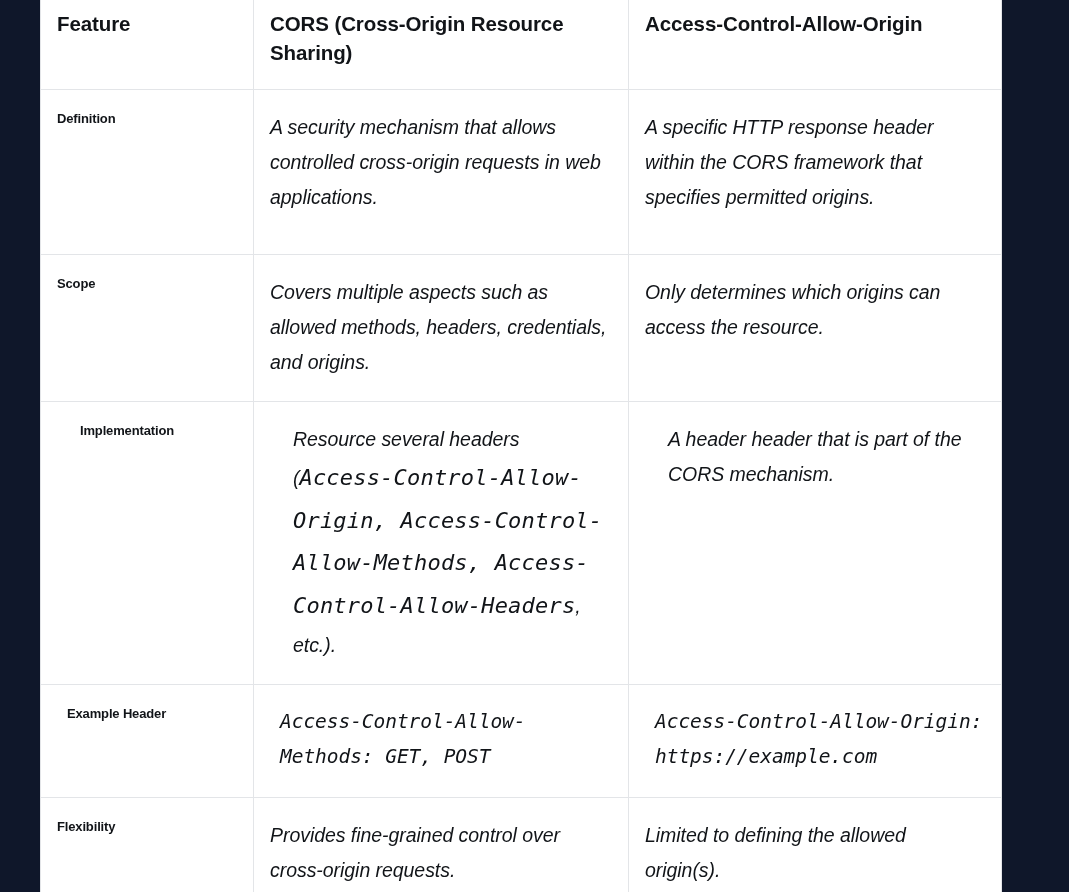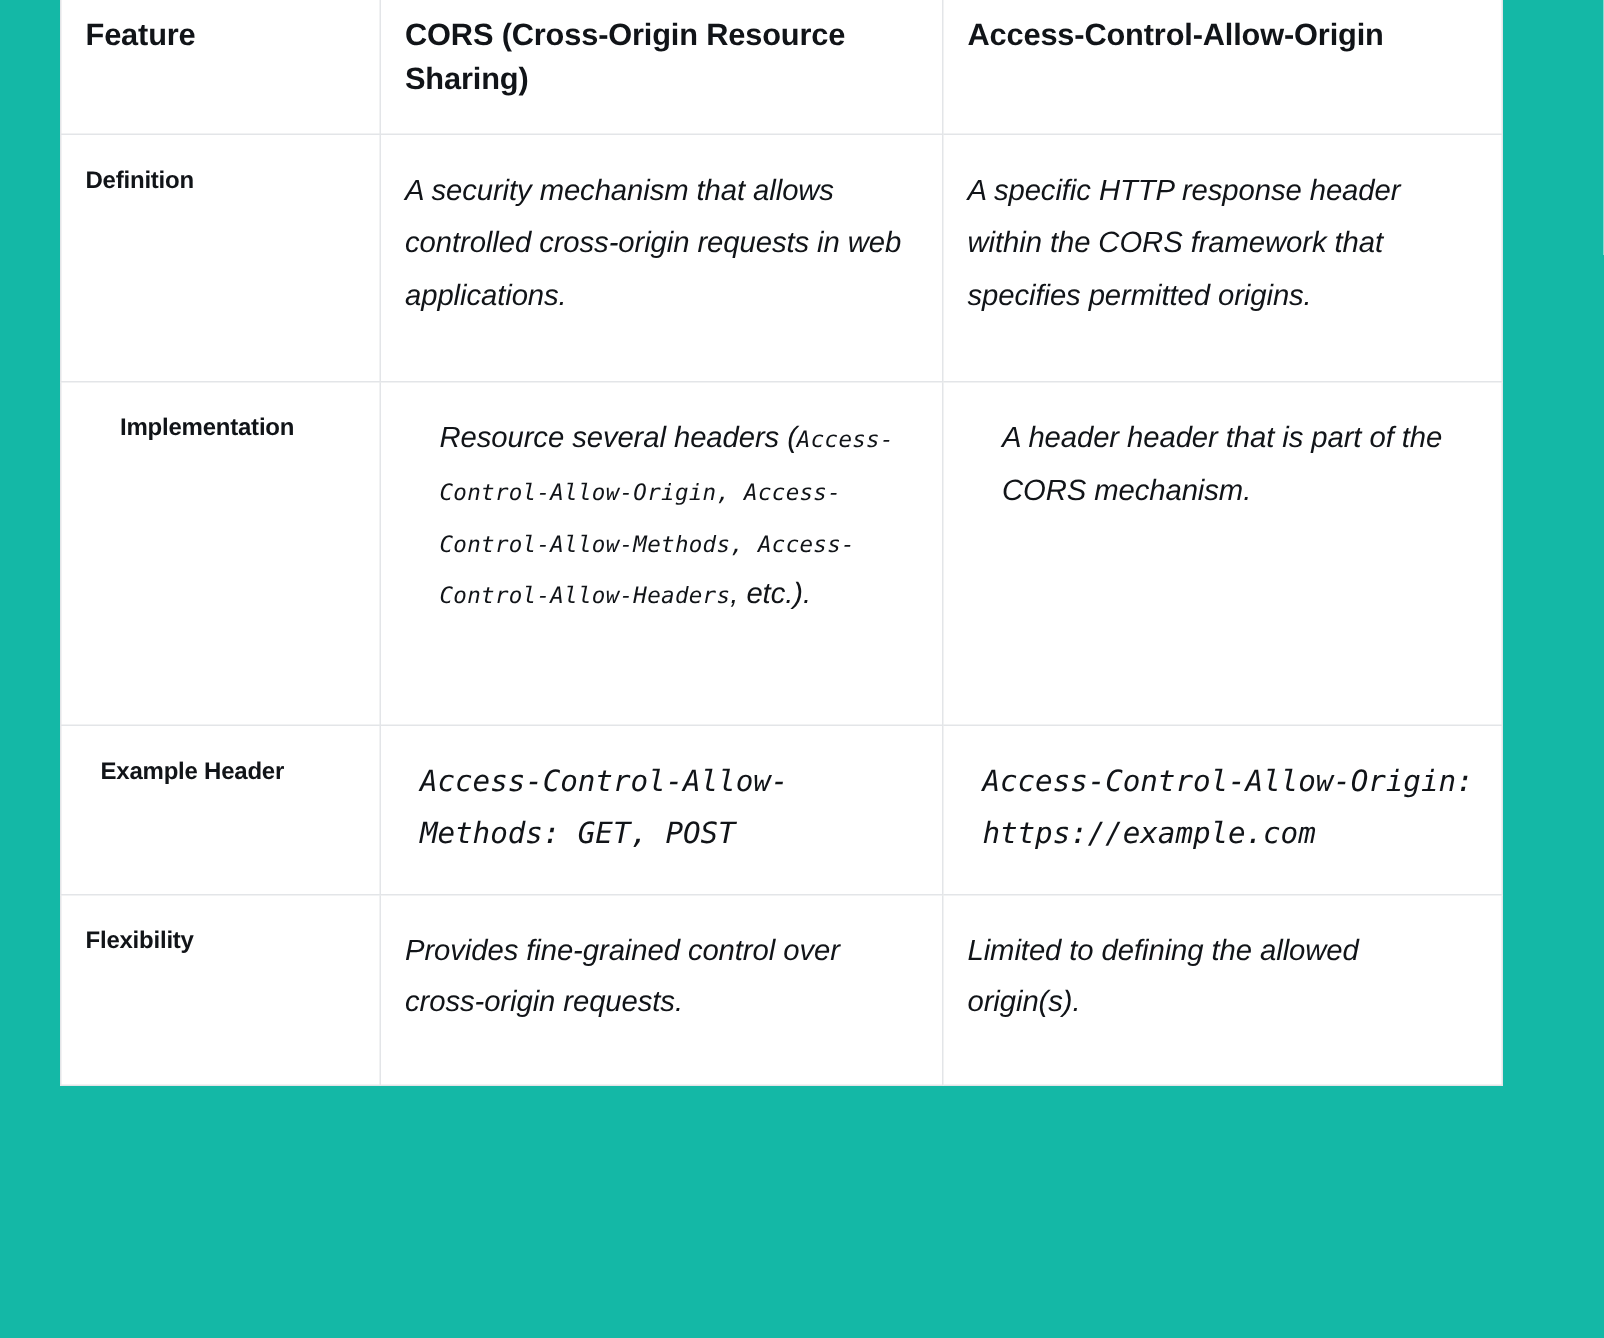--- a/index.html
+++ b/index.html
@@ -13,21 +13,21 @@
     overflow: hidden;
     font-family: "Liberation Sans", sans-serif;
     -webkit-font-smoothing: antialiased;
   }
 
   
   #viewport {
     position: relative;
     width: 1069px;
     height: 892px;
-    background: #14b8a6;
+    background: #0f172a;
     overflow: hidden;
   }
   .corner {
     position: absolute;
     width: 46px;
     height: 46px;
     pointer-events: none;
     z-index: 5;
   }
   .corner-tl { top: -16px; left: -16px; }
@@ -70,21 +70,21 @@
     font-size: 20.5px;
     font-weight: 700;
     line-height: 1.42;
     letter-spacing: -0.1px;
     padding-top: 20px;
     padding-bottom: 22px;
   }
 
   
   table.comparison tbody th.rowlabel {
-    font-size: 16px;
+    font-size: 13px;
     font-weight: 700;
     line-height: 1.42;
     letter-spacing: -0.15px;
     padding-top: 20px;
   }
 
   
   table.comparison tbody td {
     font-size: 19.5px;
     font-weight: 400;
@@ -103,21 +103,21 @@
     word-break: break-word;
   }
   td.codecell {
     line-height: 1.62;
   }
   td.mixedcell {
     line-height: 1.78;
   }
   td.mixedcell .code {
     line-height: 1.94;
-    font-size: 15px;
+    font-size: 22px;
   }
 
   
   tr.r-head  th { height: 54px; }
   tr.r-def   th, tr.r-def   td { height: 122px; }
   tr.r-scope th, tr.r-scope td { height: 84px; }
   tr.r-impl  th, tr.r-impl  td { height: 186px; padding-left: 39px; }
   tr.r-func  th, tr.r-func  td { height: 84px; }
   tr.r-exh   th, tr.r-exh   td { height: 62px; padding-left: 26px; }
   tr.r-flex  th, tr.r-flex  td { height: 84px; }
@@ -142,20 +142,25 @@
         </tr>
       </thead>
       <tbody>
 
         <tr class="r-def">
           <th class="rowlabel">Definition</th>
           <td>A security mechanism that allows controlled cross-origin requests in web applications.</td>
           <td>A specific HTTP response header within the CORS framework that specifies permitted origins.</td>
         </tr>
 
+        <tr class="r-scope">
+          <th class="rowlabel">Scope</th>
+          <td>Covers multiple aspects such as allowed methods, headers, credentials, and origins.</td>
+          <td>Only determines which origins can access the resource.</td>
+        </tr>
 
         <tr class="r-impl">
           <th class="rowlabel">Implementation</th>
           <td class="mixedcell"><span>Resource several headers (</span><span class="code">Access-Control-Allow-Origin, Access-Control-Allow-Methods, Access-Control-Allow-Headers</span><span>, etc.).</span></td>
           <td>A header header that is part of the CORS mechanism.</td>
         </tr>
 
 
         <tr class="r-exh">
           <th class="rowlabel">Example Header</th>

